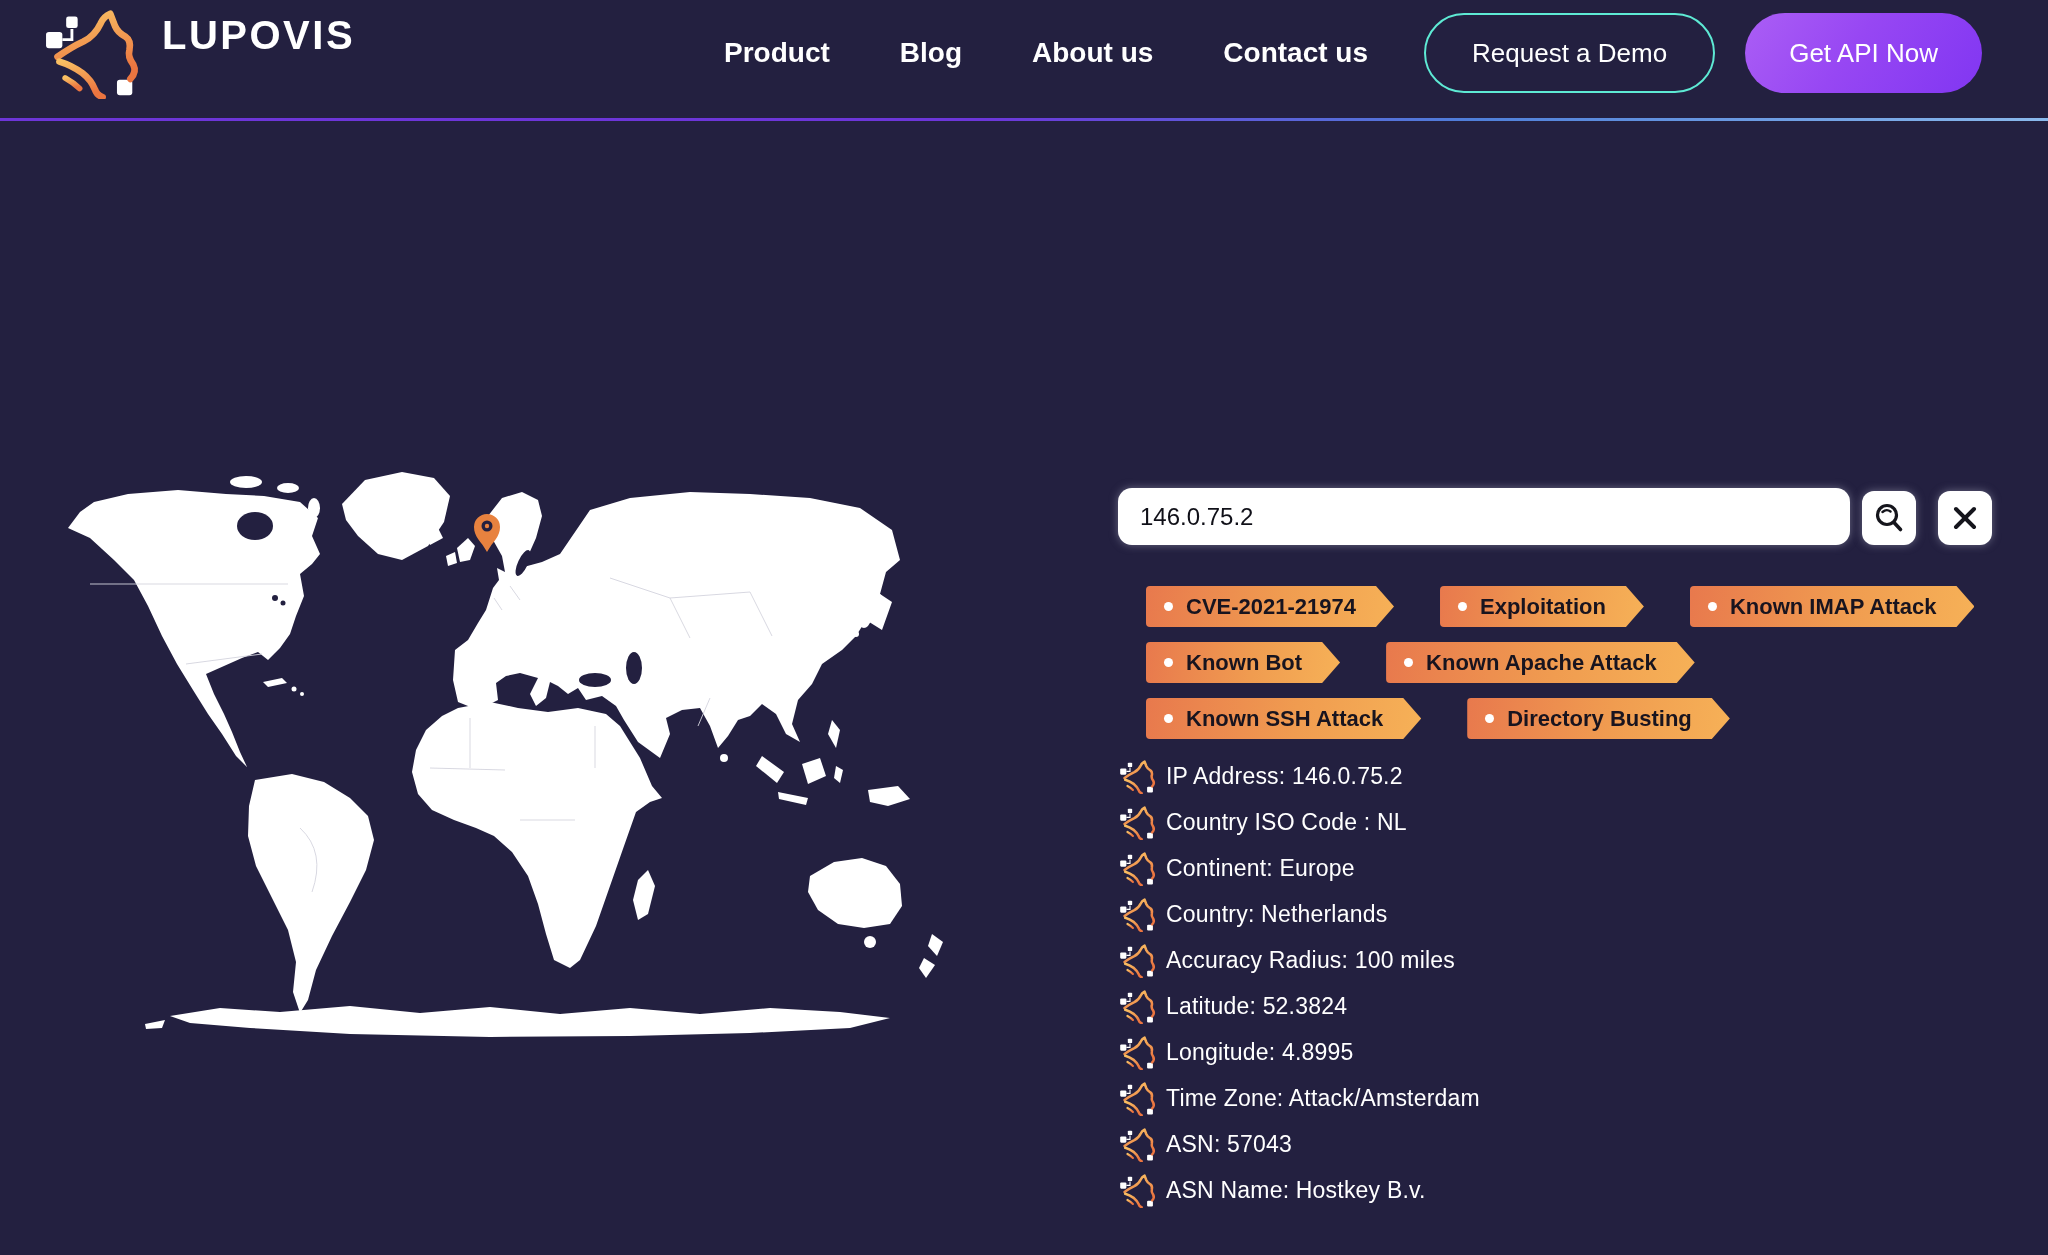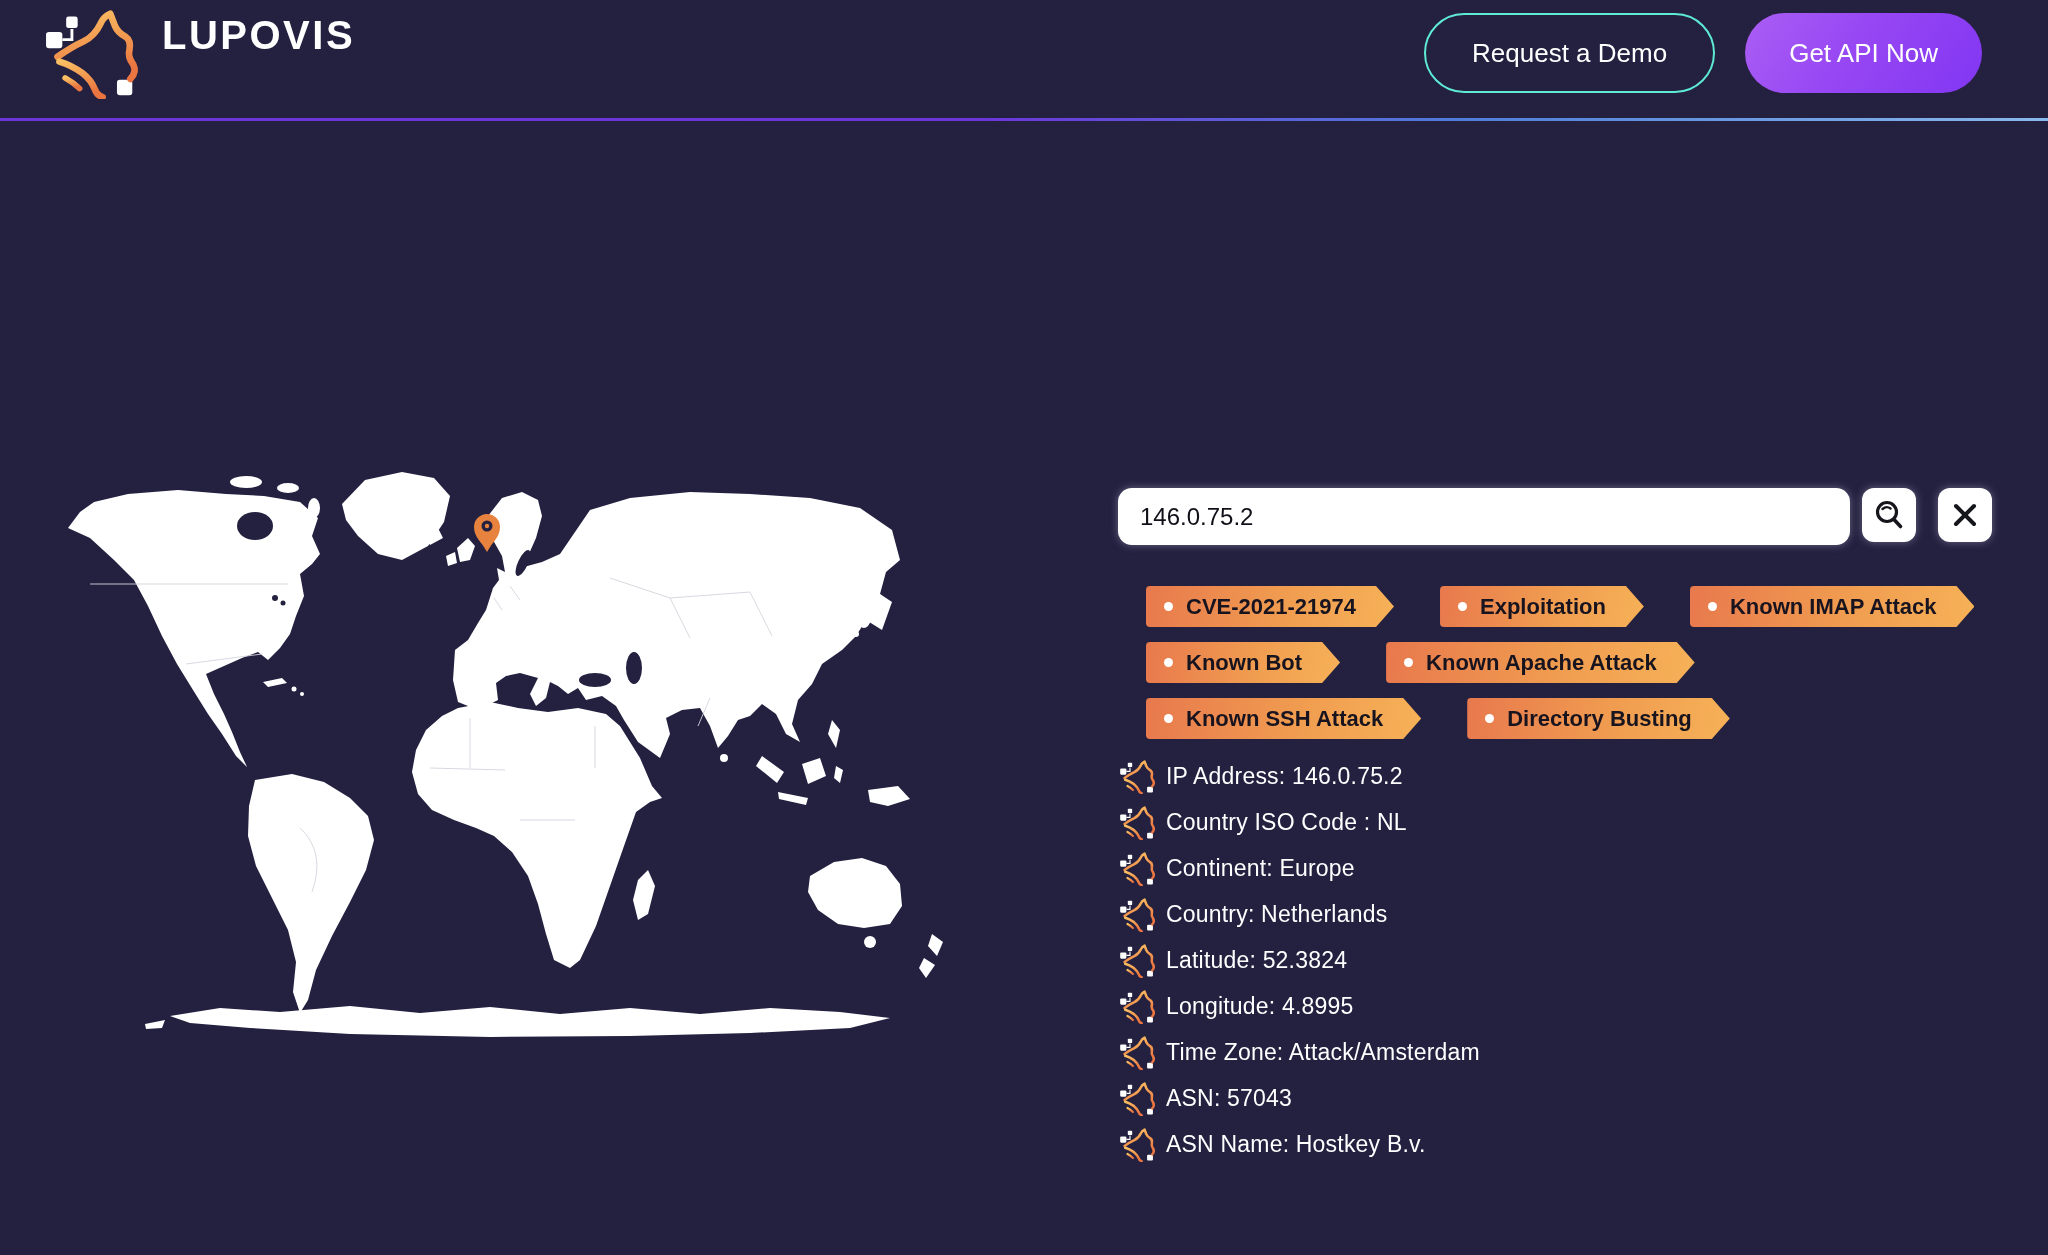--- a/index.html
+++ b/index.html
@@ -37,21 +37,21 @@
   }
   .divider {
     position:absolute; top:118px; left:0; width:2048px; height:3px;
     background:linear-gradient(to right,#6d35d8 0%,#6c36d9 48%,#4f7fd9 72%,#8ab9ec 100%);
   }
   
   .map-wrap { position:absolute; left:50px; top:468px; width:905px; height:575px; }
   .map-wrap svg { width:100%; height:100%; display:block; }
   
   .panel { position:absolute; left:1118px; top:488px; width:874px; }
-  .search-row { display:flex; align-items:flex-start; }
+  .search-row { display:flex; align-items:flex-end; }
   .search-input {
     width:732px; height:57px; border:none; border-radius:14px; background:#fff;
     font-family:inherit; font-size:24px; color:#101018; padding:0 22px; outline:none;
     box-shadow:0 0 8px rgba(175,175,195,.5);
   }
   .icon-btn {
     width:54px; height:54px; border:none; border-radius:12px; background:#fff;
     display:flex; align-items:center; justify-content:center; cursor:pointer;
     box-shadow:0 0 8px rgba(175,175,195,.5);
   }
@@ -97,20 +97,26 @@
 
 <div class="page">
 
   <div class="header">
     <div class="brand">
       <svg class="logo-wolf" viewBox="0 0 110 96">
           <use href="#wolf"></use>
         </svg>
       <span class="brand-name">LUPOVIS</span>
     </div>
+    <div class="nav">
+      <a>Product</a>
+      <a>Blog</a>
+      <a>About us</a>
+      <a>Contact us</a>
+    </div>
     <div class="hdr-btns">
       <button class="btn-demo">Request a Demo</button>
       <button class="btn-api">Get API Now</button>
     </div>
   </div>
   <div class="divider"></div>
 
   <div class="map-wrap">
     <svg viewBox="0 0 905 575">
       <g fill="#ffffff" stroke="none">
@@ -264,20 +270,26 @@
       <div class="detail-row">
           <svg class="mini-wolf" viewBox="0 0 110 96">
             <use href="#wolf"></use>
           </svg>
           <span class="detail-text">Country: Netherlands</span>
         </div>
       <div class="detail-row">
           <svg class="mini-wolf" viewBox="0 0 110 96">
             <use href="#wolf"></use>
           </svg>
+          <span class="detail-text">Accuracy Radius: 100 miles</span>
+        </div>
+      <div class="detail-row">
+          <svg class="mini-wolf" viewBox="0 0 110 96">
+            <use href="#wolf"></use>
+          </svg>
           <span class="detail-text">Latitude: 52.3824</span>
         </div>
       <div class="detail-row">
           <svg class="mini-wolf" viewBox="0 0 110 96">
             <use href="#wolf"></use>
           </svg>
           <span class="detail-text">Longitude: 4.8995</span>
         </div>
       <div class="detail-row">
           <svg class="mini-wolf" viewBox="0 0 110 96">

